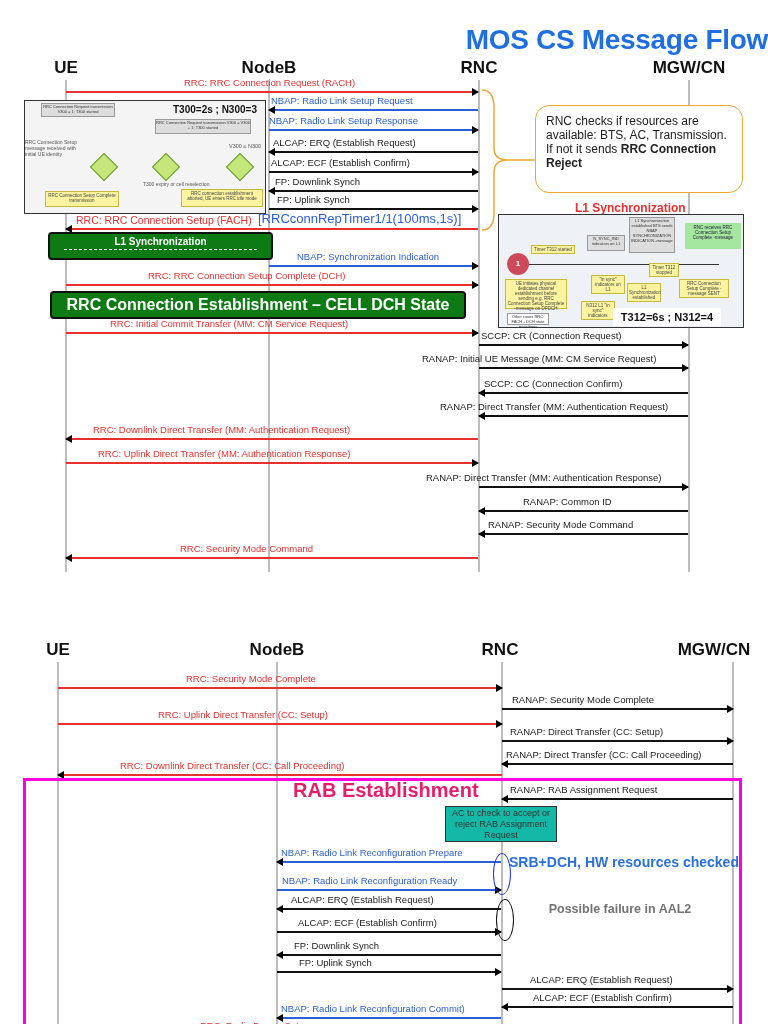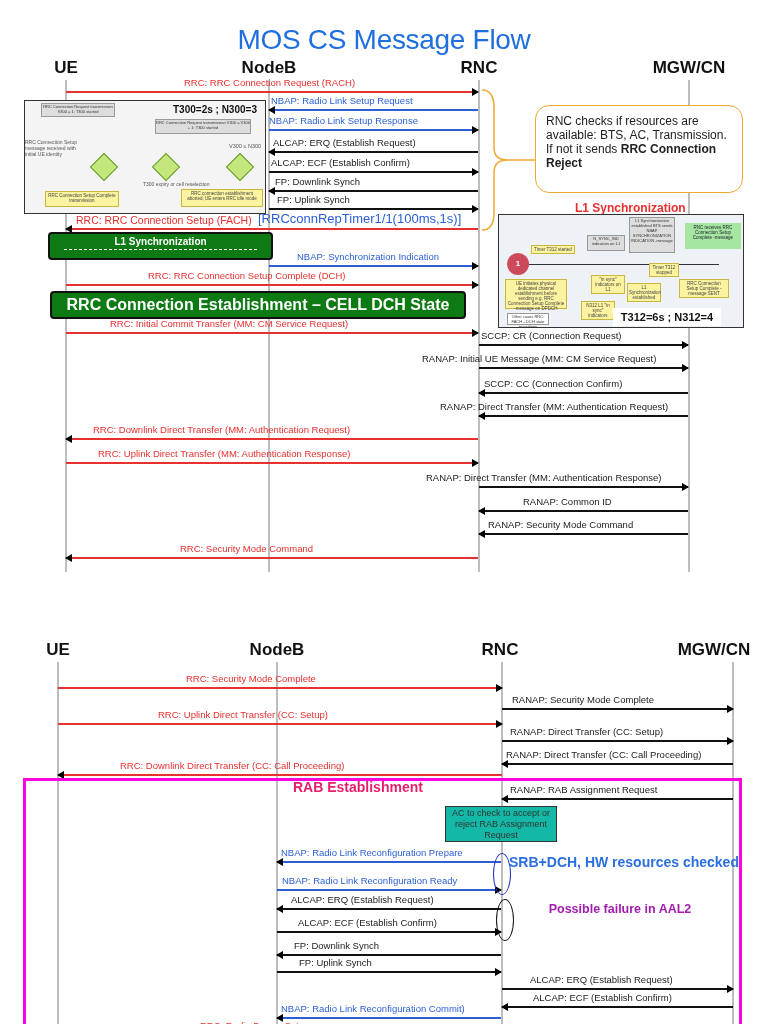--- a/index.html
+++ b/index.html
@@ -1,18 +1,18 @@
 <!DOCTYPE html>
 <html><head>
 <meta charset="utf-8">
 <style>
   html, body { margin:0; padding:0; background:#fff; }
   body { width:768px; height:1024px; position:relative; overflow:hidden; font-family:"Liberation Sans", sans-serif; }
   .abs { position:absolute; }
-  .title { left:0; width:768px; top:24px; text-align:center; font-size:28px; font-weight:normal; color:#1f6fe0; letter-spacing:-0.3px; }
+  .title { left:0; width:768px; top:24px; text-align:right; font-size:28px; font-weight:bold; color:#1f6fe0; letter-spacing:-0.3px; }
   .actor { font-size:17px; font-weight:bold; color:#111; transform:translateX(-50%); white-space:nowrap; }
   .lifeline { width:2px; background:#bdbdbd; }
   .msg { height:0; }
   .msg .line { position:absolute; left:0; right:0; top:0; height:1.5px; }
   .msg .lbl { position:absolute; font-size:9.5px; white-space:nowrap; top:-14px; }
   .msg .ah { position:absolute; top:-3px; width:0; height:0; border-top:4px solid transparent; border-bottom:4px solid transparent; }
   .msg.right .ah { right:-1px; border-left:7px solid; }
   .msg.left .ah { left:-1px; border-right:7px solid; }
   .red .line { background:#e8302f; } .red .lbl { color:#e8302f; } .red .ah { border-left-color:#e8302f; border-right-color:#e8302f; }
   .blue .line { background:#2a5fd8; } .blue .lbl { color:#2a5fd8; } .blue .ah { border-left-color:#2a5fd8; border-right-color:#2a5fd8; }
@@ -234,21 +234,21 @@
       <span class="lbl" style="left:4px">RANAP: Direct Transfer (CC: Call Proceeding)</span>
       <div class="ah"></div>
   </div>
   <div class="abs msg red left" style="left:58px;top:774px;width:444px">
     <div class="line"></div>
       <span class="lbl" style="left:62px">RRC: Downlink Direct Transfer (CC: Call Proceeding)</span>
       <div class="ah"></div>
   </div>
 
   <div class="abs" style="left:23px;top:778px;width:719px;height:260px;border:3px solid #ff00e0;box-sizing:border-box"></div>
-  <div class="abs" style="left:293px;top:779px;font-size:14px;font-weight:bold;color:#e81e6a">RAB Establishment</div>
+  <div class="abs" style="left:293px;top:779px;font-size:20px;font-weight:bold;color:#e81e6a">RAB Establishment</div>
 
   <div class="abs msg black left" style="left:502px;top:798px;width:231px">
     <div class="line"></div>
       <span class="lbl" style="left:8px">RANAP: RAB Assignment Request</span>
       <div class="ah"></div>
   </div>
   <div class="abs" style="left:445px;top:806px;width:112px;height:36px;background:#14b8a6;border:1px solid #333;font-size:9px;color:#333;text-align:center;line-height:11px;padding-top:1px;box-sizing:border-box">AC to check to accept or reject RAB Assignment Request</div>
 
   <div class="abs msg blue left" style="left:277px;top:861px;width:224px">
     <div class="line"></div>
@@ -296,16 +296,16 @@
       <div class="ah"></div>
   </div>
   <div class="abs" style="left:200px;top:1020px;font-size:9.5px;color:#e8302f;white-space:nowrap;height:4px;overflow:hidden">RRC: Radio Bearer Setup</div>
 
   <div class="abs" style="left:493px;top:853px;width:16px;height:40px;border:1.5px solid #2233cc;border-radius:50%"></div>
   <div class="abs" style="left:496px;top:899px;width:16px;height:40px;border:1.5px solid #111;border-radius:50%"></div>
 
   <div class="abs" style="left:508px;top:853px;width:232px;text-align:center;font-size:14px;font-weight:bold;color:#2a6fe0;line-height:18px">
     <div style="white-space:nowrap">SRB+DCH, HW resources checked</div>
   </div>
-  <div class="abs" style="left:520px;top:901px;width:200px;text-align:center;font-size:12.5px;font-weight:bold;color:#a21caf;line-height:17px">
+  <div class="abs" style="left:520px;top:901px;width:200px;text-align:center;font-size:12.5px;font-weight:bold;color:#737373;line-height:17px">
     <div>Possible failure in AAL2</div>
   </div>
 </div>
 
 </body></html>

